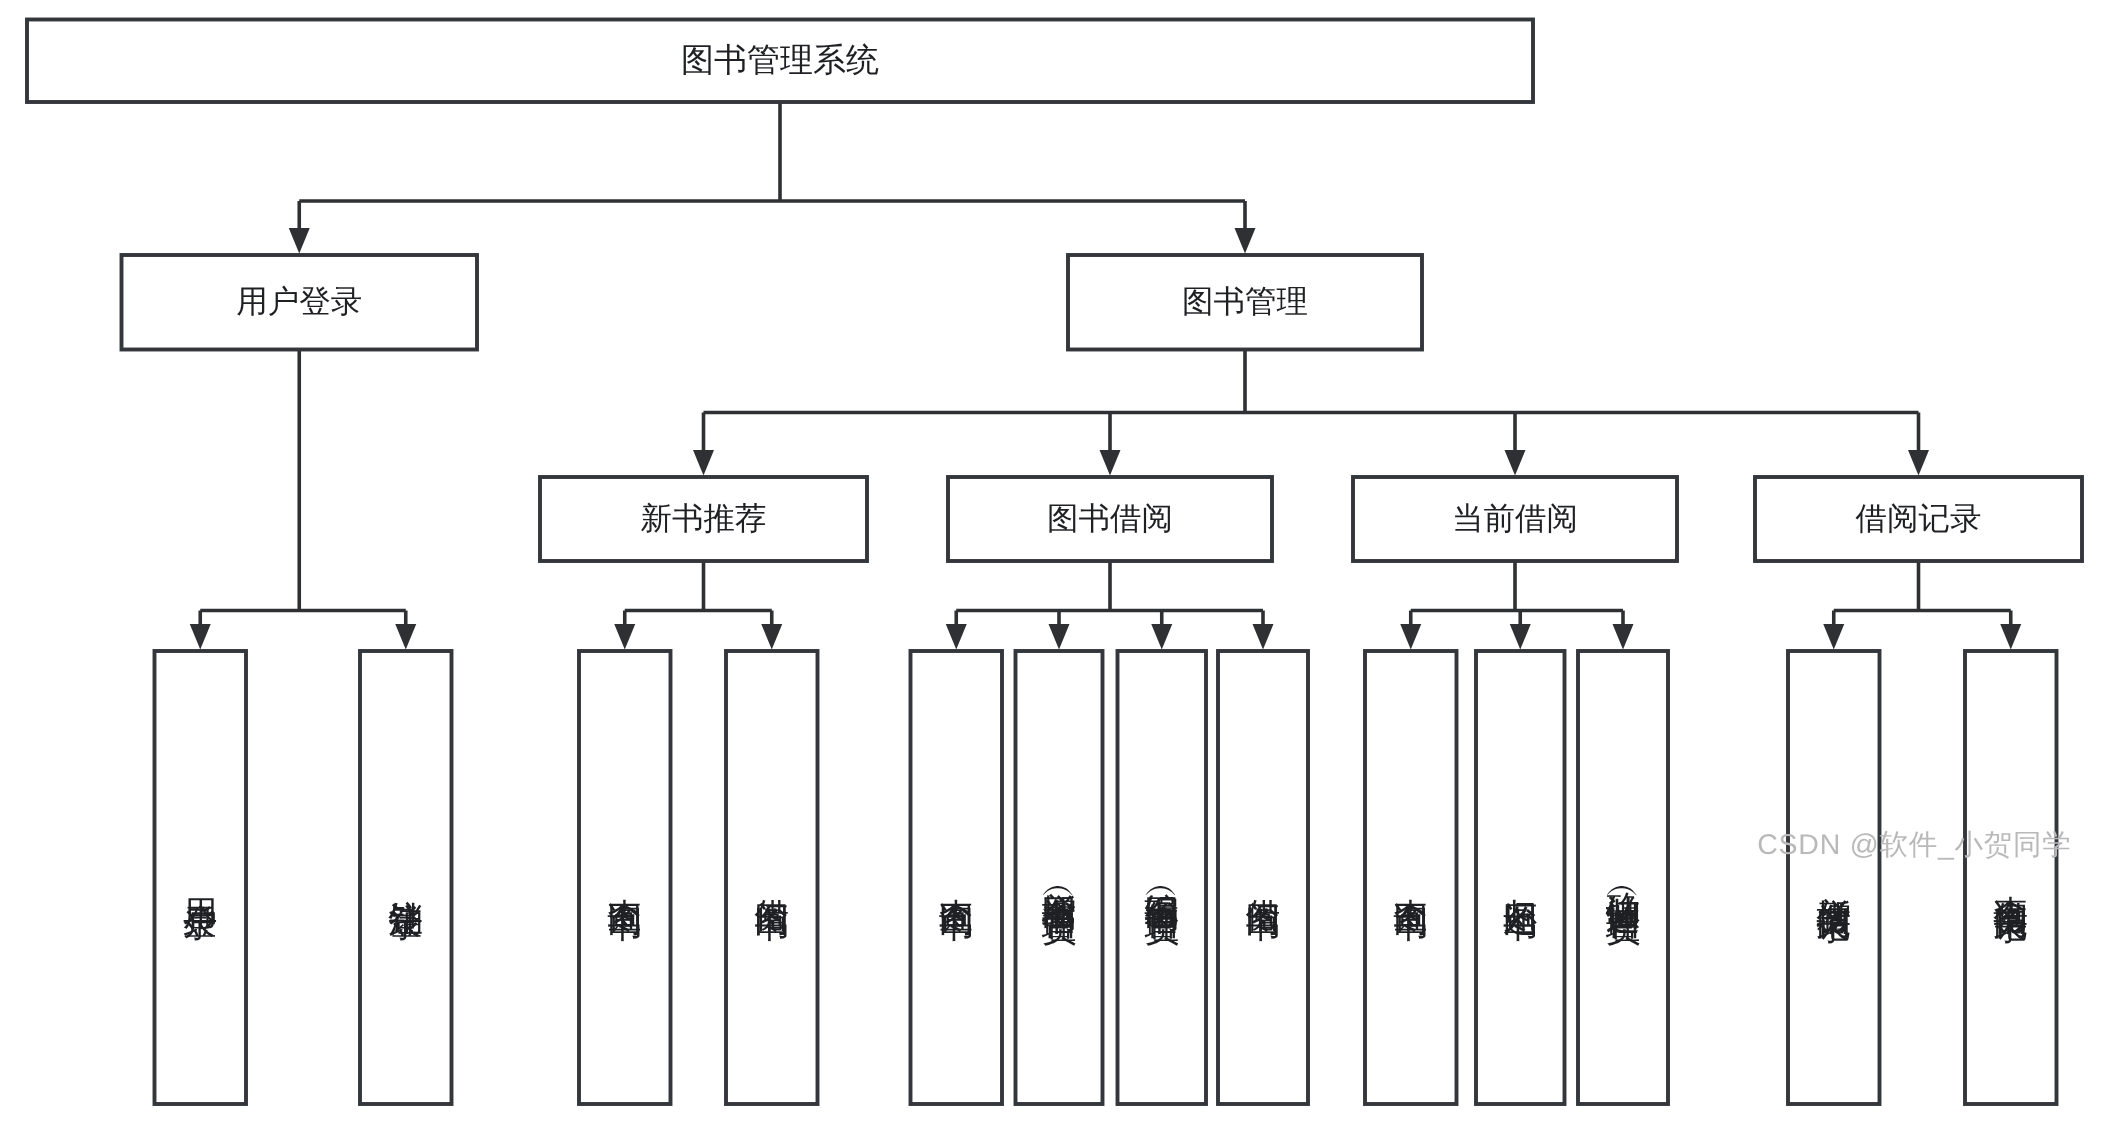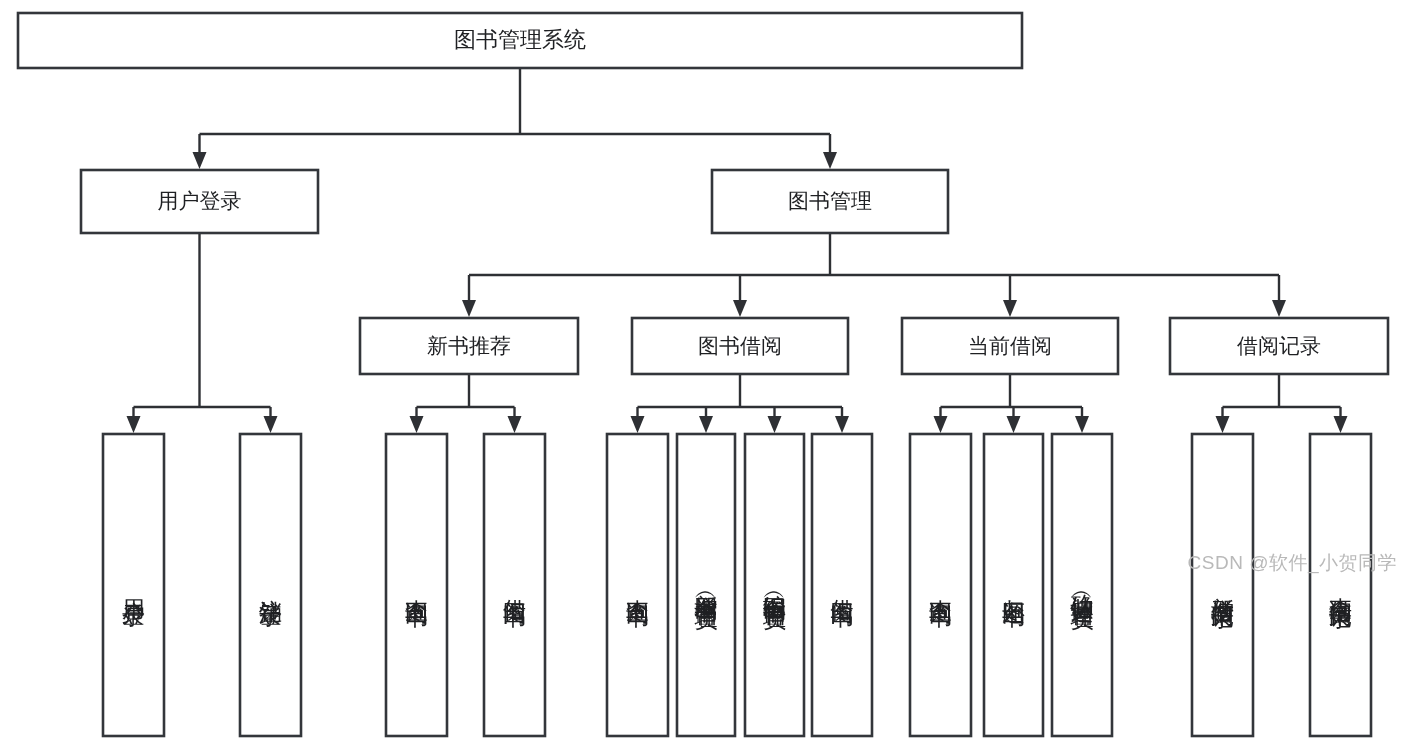--- a/index.html
+++ b/index.html
@@ -70,21 +70,21 @@
     display: flex;
     align-items: center;
     justify-content: center;
     text-align: center;
     white-space: nowrap;
     pointer-events: none;
     user-select: none;
   }
   #watermark {
     position: absolute;
-    right: 8px;
+    right: 24px;
     bottom: 6px;
     font-family: "Liberation Sans", "DejaVu Sans", sans-serif;
     font-size: 19px;
     color: #b9b9b9;
     letter-spacing: 0.5px;
     white-space: nowrap;
   }
 </style>
 </head>
 <body>

